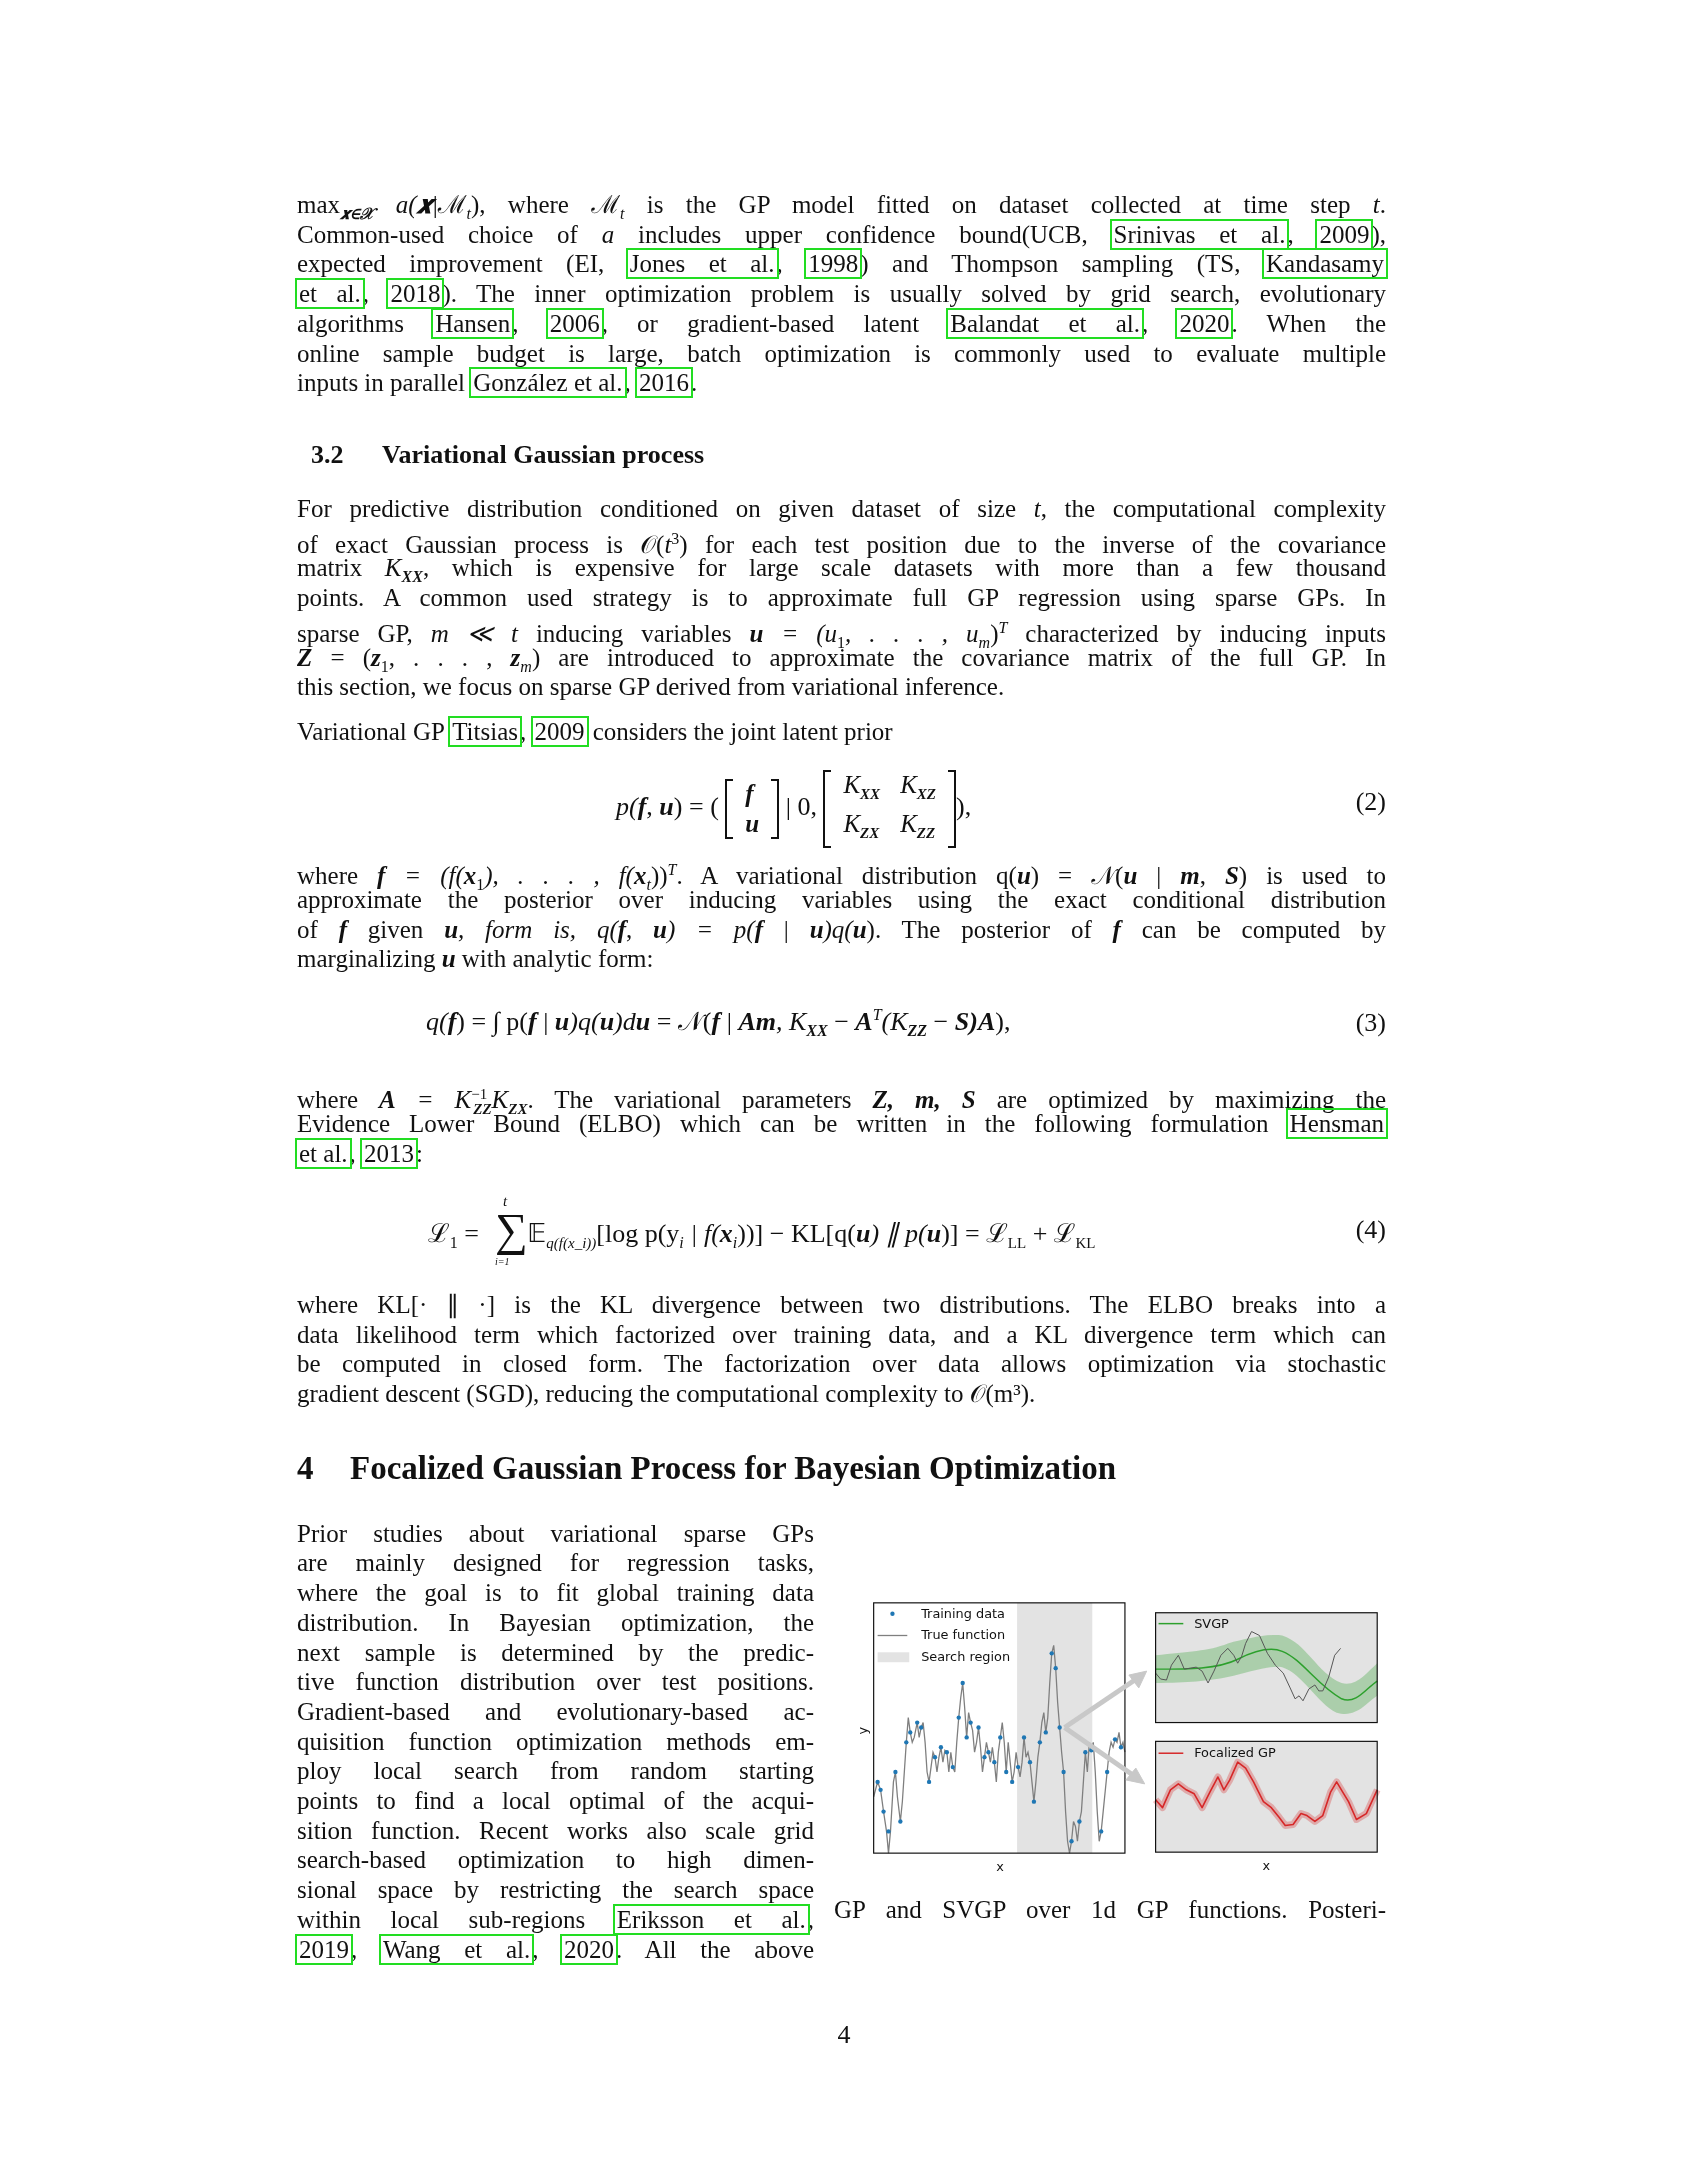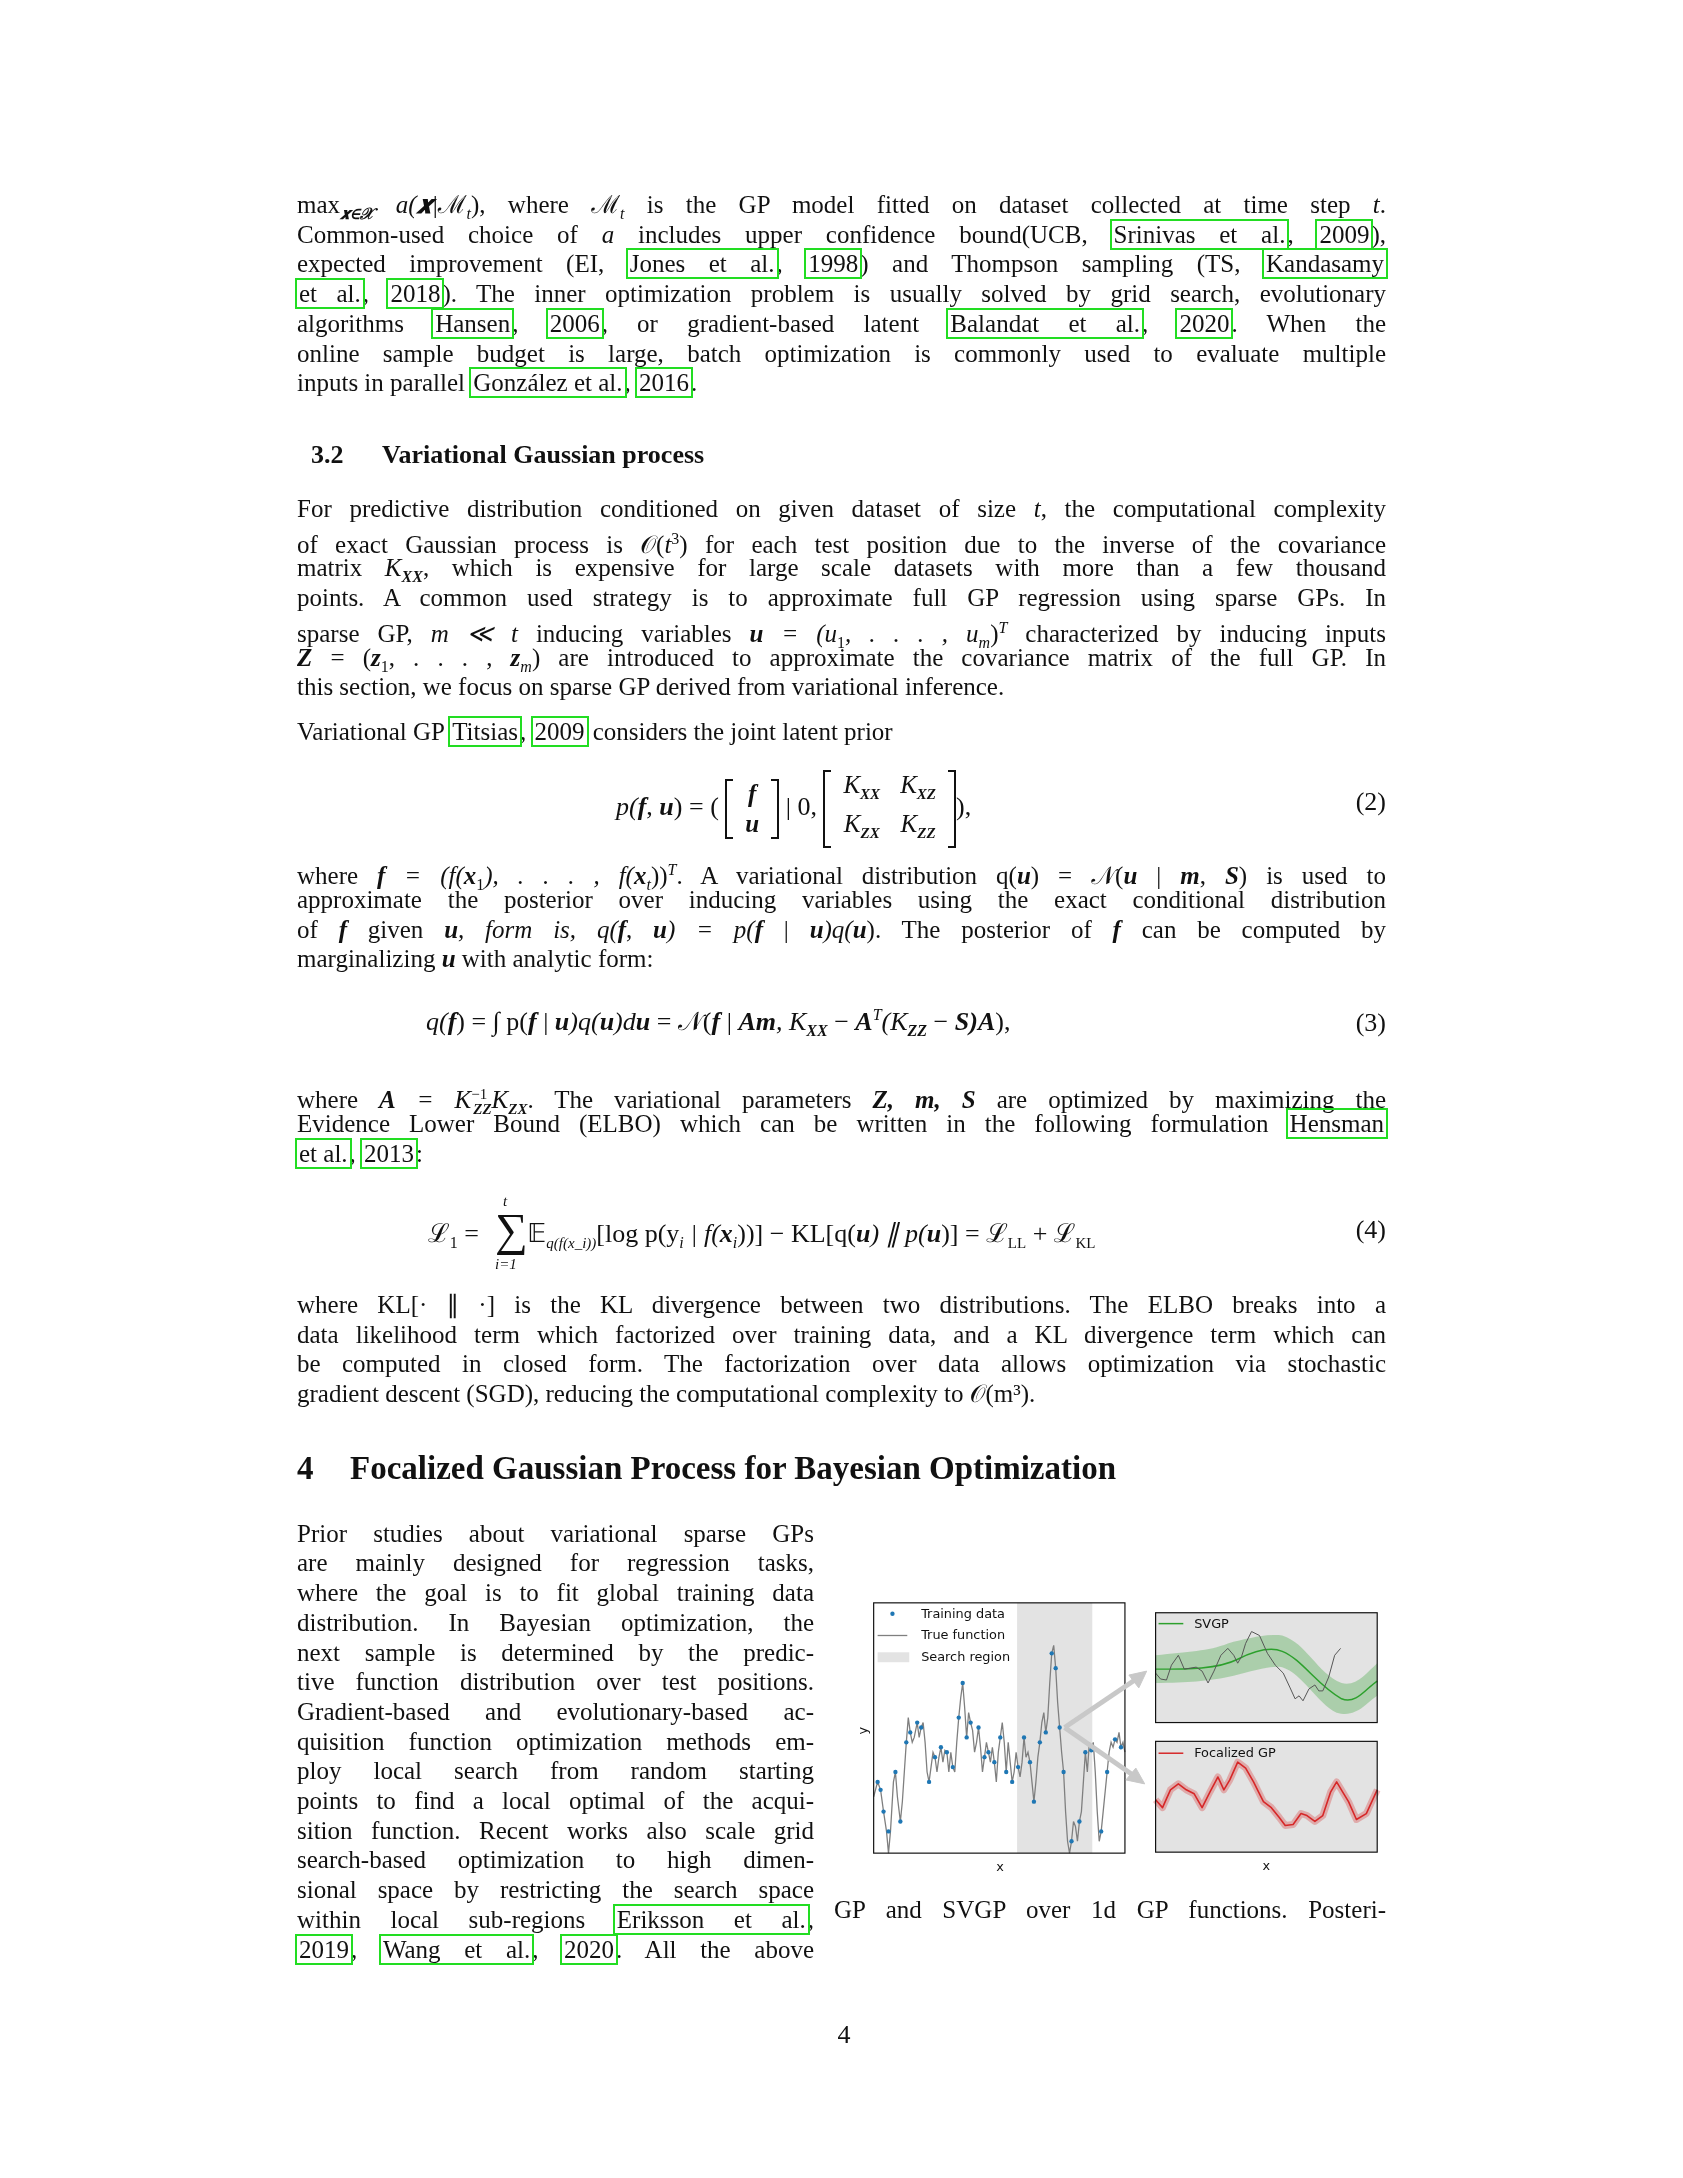--- a/index.html
+++ b/index.html
@@ -7,21 +7,21 @@
          font-family:"DejaVu Serif","Liberation Serif",serif; color:#111; }
   .ln { position:absolute; left:297px; width:1089px; font-family:"Liberation Serif",serif;
         font-size:25px; line-height:30px; white-space:nowrap; text-align:justify; text-align-last:justify; }
   .ln.last { text-align-last:left; }
   .ln.narrow { width:517px; }
   .cite { outline:2.5px solid #22dd22; outline-offset:0px; padding:0 2px; }
   .h2 { position:absolute; left:297px; font-family:"Liberation Serif",serif; font-weight:bold; font-size:26px; }
   .h2 .num { display:inline-block; width:71px;margin-left:14px; }
   .h1 { position:absolute; left:297px; font-family:"Liberation Serif",serif; font-weight:bold; font-size:33px; }
   .h1 .num { display:inline-block; width:53px; }
-  .eq { position:absolute; font-family:"Liberation Serif",serif; font-size:26px; white-space:nowrap;text-align:center; }
+  .eq { position:absolute; font-family:"Liberation Serif",serif; font-size:26px; white-space:nowrap; }
   .eqnum { position:absolute; right:297px; font-family:"Liberation Serif",serif; font-size:26px; }
   i { font-style:italic; }
   b.v { font-style:italic; font-weight:bold; }
   .mat { display:inline-block; vertical-align:middle; border-left:2px solid #111; border-right:2px solid #111;
          padding:0 8px; line-height:30px; position:relative; }
   .mat::before, .mat::after { content:""; position:absolute; top:0; bottom:0; width:6px;
          border-top:2px solid #111; border-bottom:2px solid #111; }
   .mat::before { left:0; } .mat::after { right:0; }
   .mat table { border-collapse:collapse; } .mat td { padding:0 10px; font-size:25px; }
   .caption { position:absolute; left:834px; width:552px; font-family:"Liberation Serif",serif;
@@ -139,21 +139,21 @@
 <div class="ln last" style="top:1139px">
   <span class="cite">et al.</span>, <span class="cite">2013</span><span>:</span>
 </div>
 
 <div class="eq" style="left:428px; top:1193px; height:79px;">
   <span style="position:absolute; top:21px; left:0; white-space:nowrap;">
     <span>ℒ</span><sub style="font-size:16px">1</sub><span> = </span><span style="display:inline-block; width:42px;"></span><span>𝔼</span><sub style="font-size:15px"><i>q(f(x_i))</i></sub><span>[log p(y</span><sub style="font-size:16px"><i>i</i></sub><i> | f(</i><b class="v">x</b><sub style="font-size:16px"><i>i</i></sub><span>))] − KL[q(</span><b class="v">u</b><i>) ∥ p(</i><b class="v">u</b><span>)] = ℒ</span><sub style="font-size:15px">LL</sub><span> + ℒ</span><sub style="font-size:15px">KL</sub>
   </span>
   <span style="position:absolute; left:75px; top:0; font-size:15px;"><i>t</i></span>
   <span style="position:absolute; left:67px; top:12px; font-size:46px; line-height:50px;">∑</span>
-  <span style="position:absolute; left:67px; top:63px; font-size:15px;"><i>i=1</i></span>
+  <span style="position:absolute; left:67px; top:63px; font-size:10px;"><i>i=1</i></span>
 </div>
 <div class="eqnum" style="top:1215px">(4)</div>
 
 <div class="ln" style="top:1290px">where KL[· ∥ ·] is the KL divergence between two distributions. The ELBO breaks into a</div>
 <div class="ln" style="top:1320px">data likelihood term which factorized over training data, and a KL divergence term which can</div>
 <div class="ln" style="top:1349px">be computed in closed form. The factorization over data allows optimization via stochastic</div>
 <div class="ln last" style="top:1379px">gradient descent (SGD), reducing the computational complexity to 𝒪(m³).</div>
 
 <div class="h1" style="top:1450px">
   <span class="num">4</span><span>Focalized Gaussian Process for Bayesian Optimization</span>

